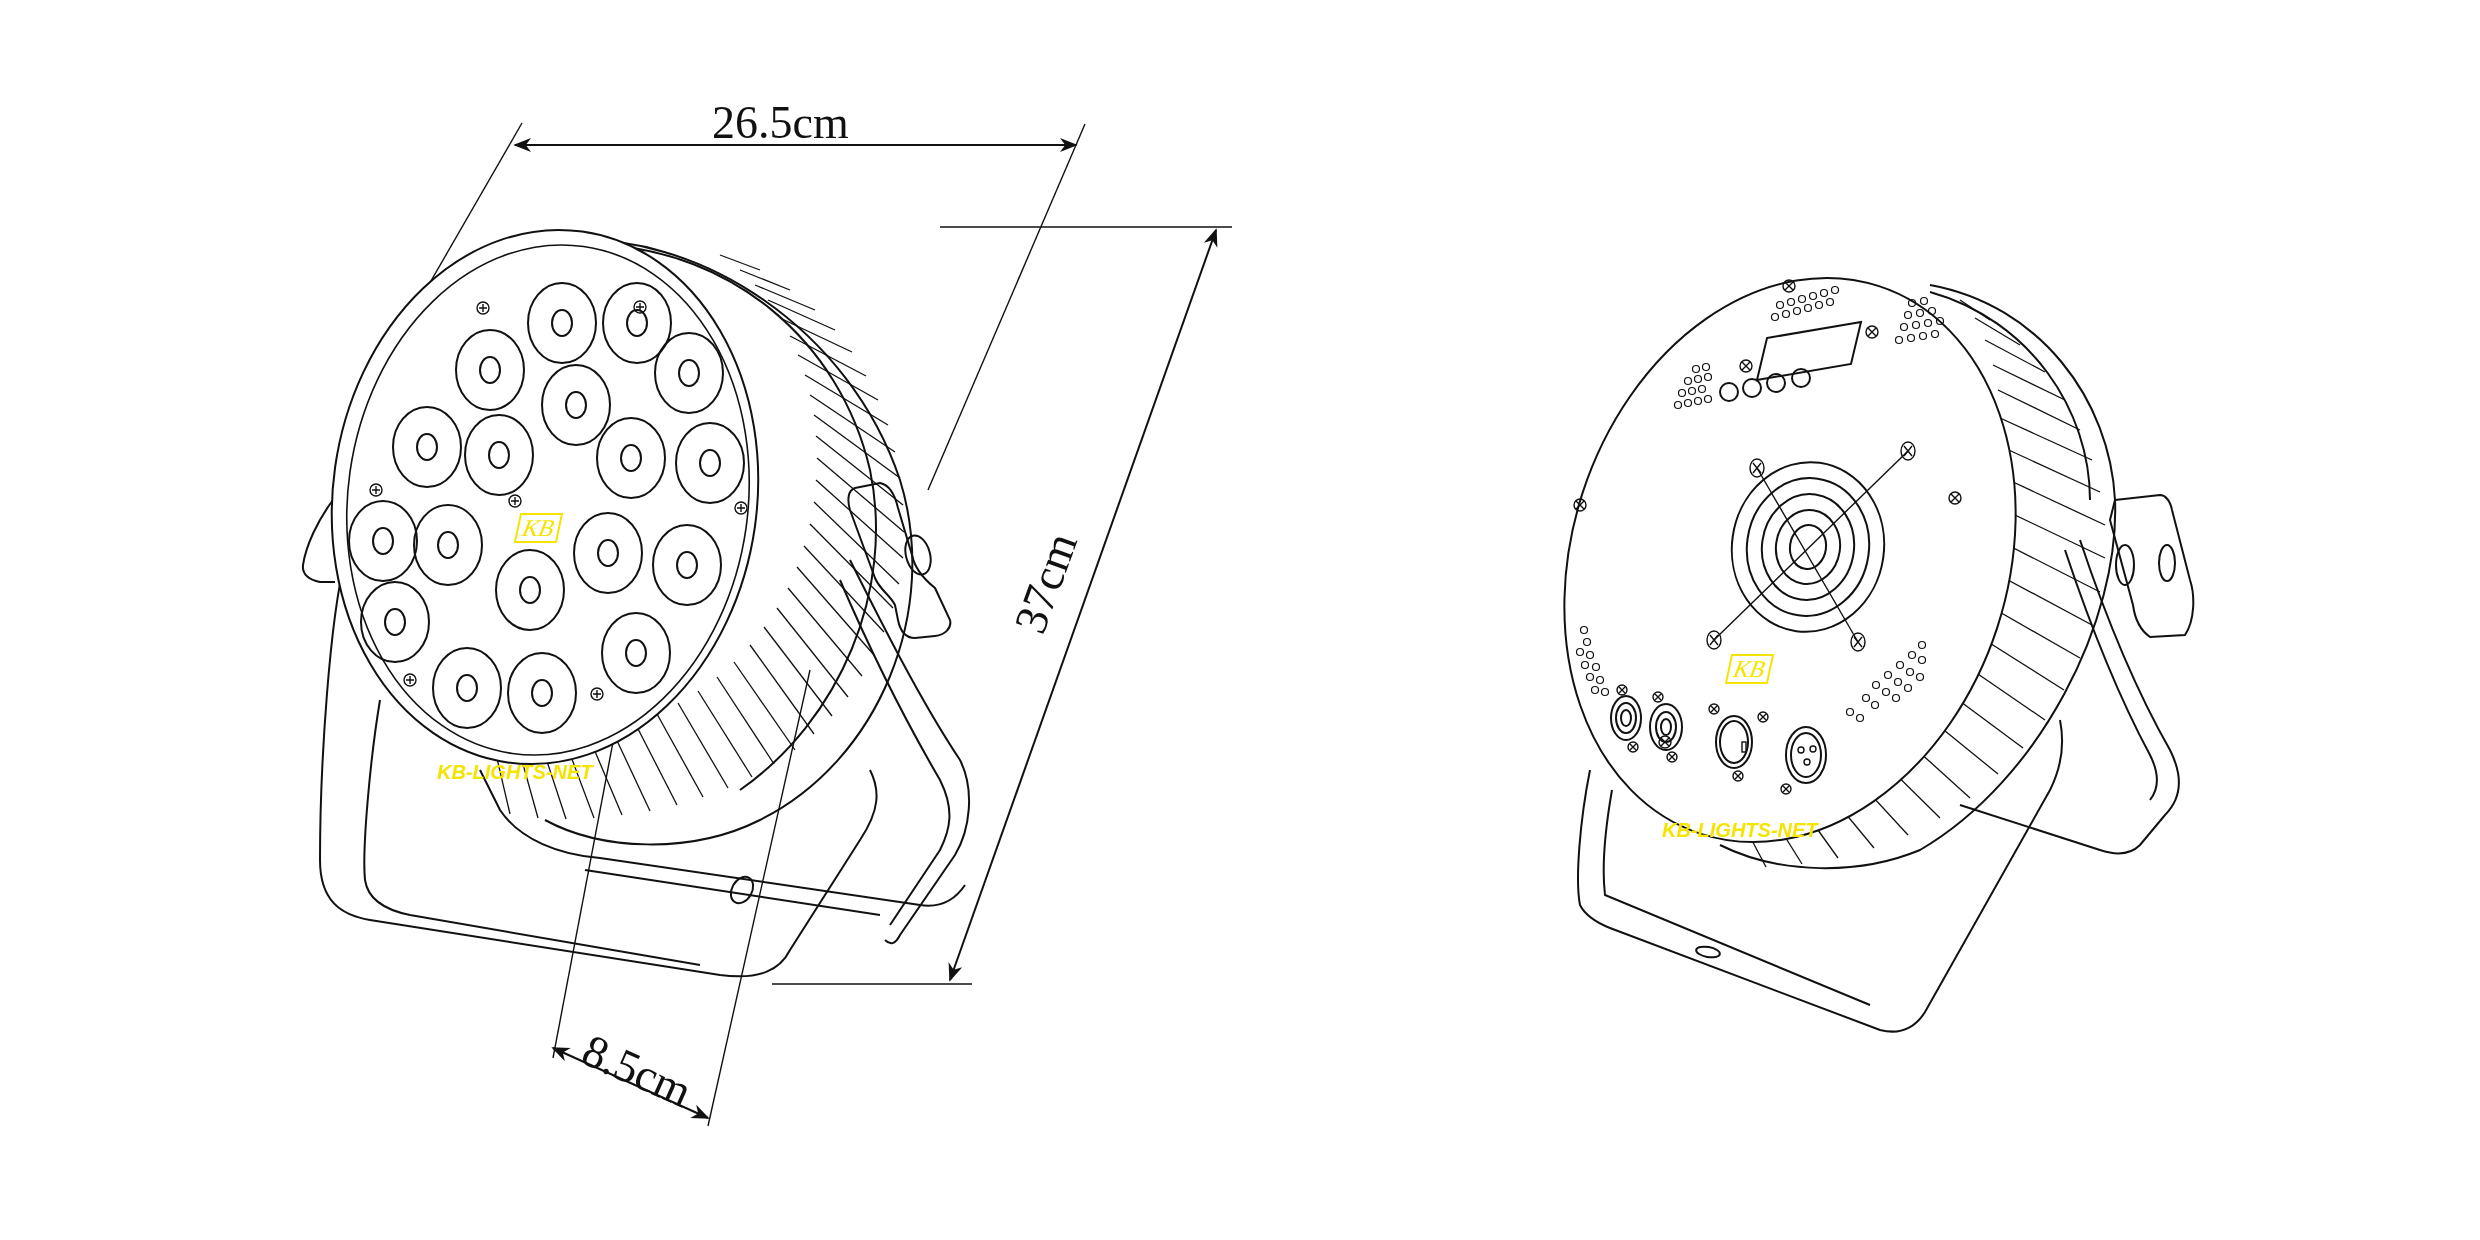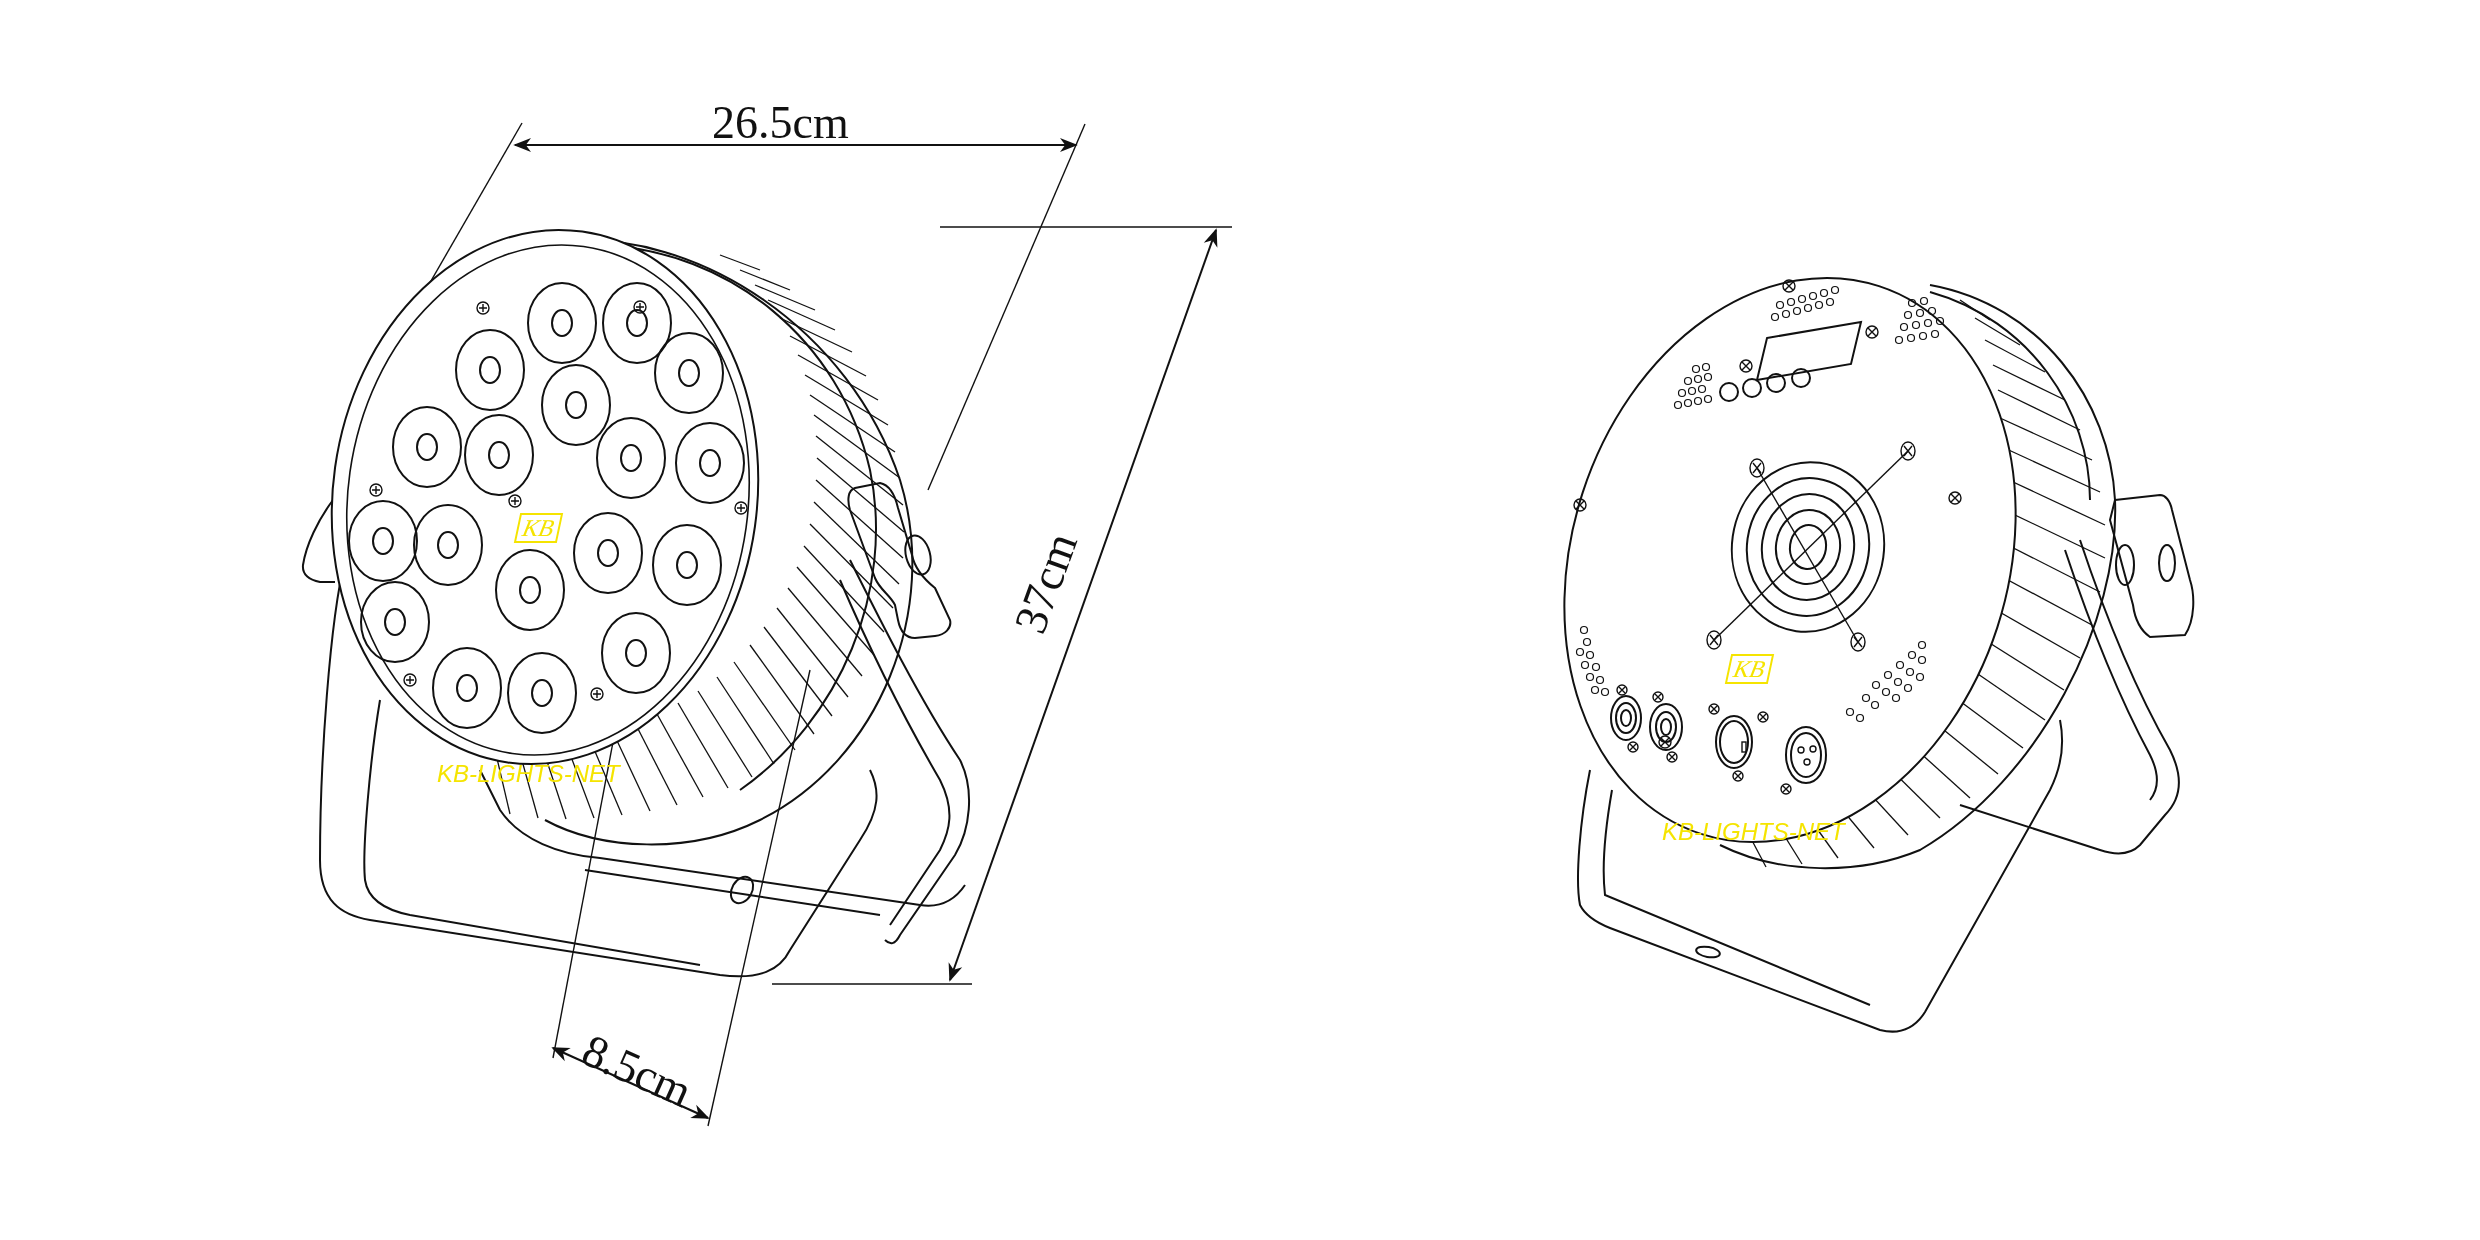--- a/index.html
+++ b/index.html
@@ -3,21 +3,21 @@
 <meta charset="utf-8">
 <style>
   html, body { margin: 0; padding: 0; background: #ffffff; }
   body { width: 2480px; height: 1240px; overflow: hidden; position: relative; font-family: "Liberation Serif", serif; }
   #canvas { position: absolute; left: 0; top: 0; width: 2016px; height: 1240px; }
   svg { display: block; }
   .ln { fill: none; stroke: #111; stroke-width: 2; }
   .ln-thin { fill: none; stroke: #111; stroke-width: 1.4; }
   .fin { fill: none; stroke: #111; stroke-width: 1.3; }
   .dim-label { position: absolute; font-family: "Liberation Serif", "DejaVu Serif", serif; font-size: 46px; color: #111; white-space: nowrap; line-height: 1; }
-  .watermark { position: absolute; font-family: "Liberation Sans", "DejaVu Sans", sans-serif; font-weight: normal; font-style: italic; font-size: 24px; white-space: nowrap; line-height: 1; }
+  .watermark { position: absolute; font-family: "Liberation Sans", "DejaVu Sans", sans-serif; font-weight: bold; font-style: italic; font-size: 20px; white-space: nowrap; line-height: 1; }
   .kb-logo { position: absolute; font-family: "Liberation Serif", serif; font-style: italic; font-size: 24px; line-height: 1; padding: 1px 4px; border: 2px solid; transform: skewX(-12deg); }
 </style>
 </head>
 <body>
 
 <div id="canvas">
 <svg width="2480" height="1240" viewBox="0 0 2480 1240">
   <defs>
     <marker id="arr" viewBox="0 0 10 10" refX="9" refY="5" markerWidth="9" markerHeight="9" orient="auto-start-reverse">
       <path d="M0,1 L10,5 L0,9 L3,5 z" fill="#111"></path>

